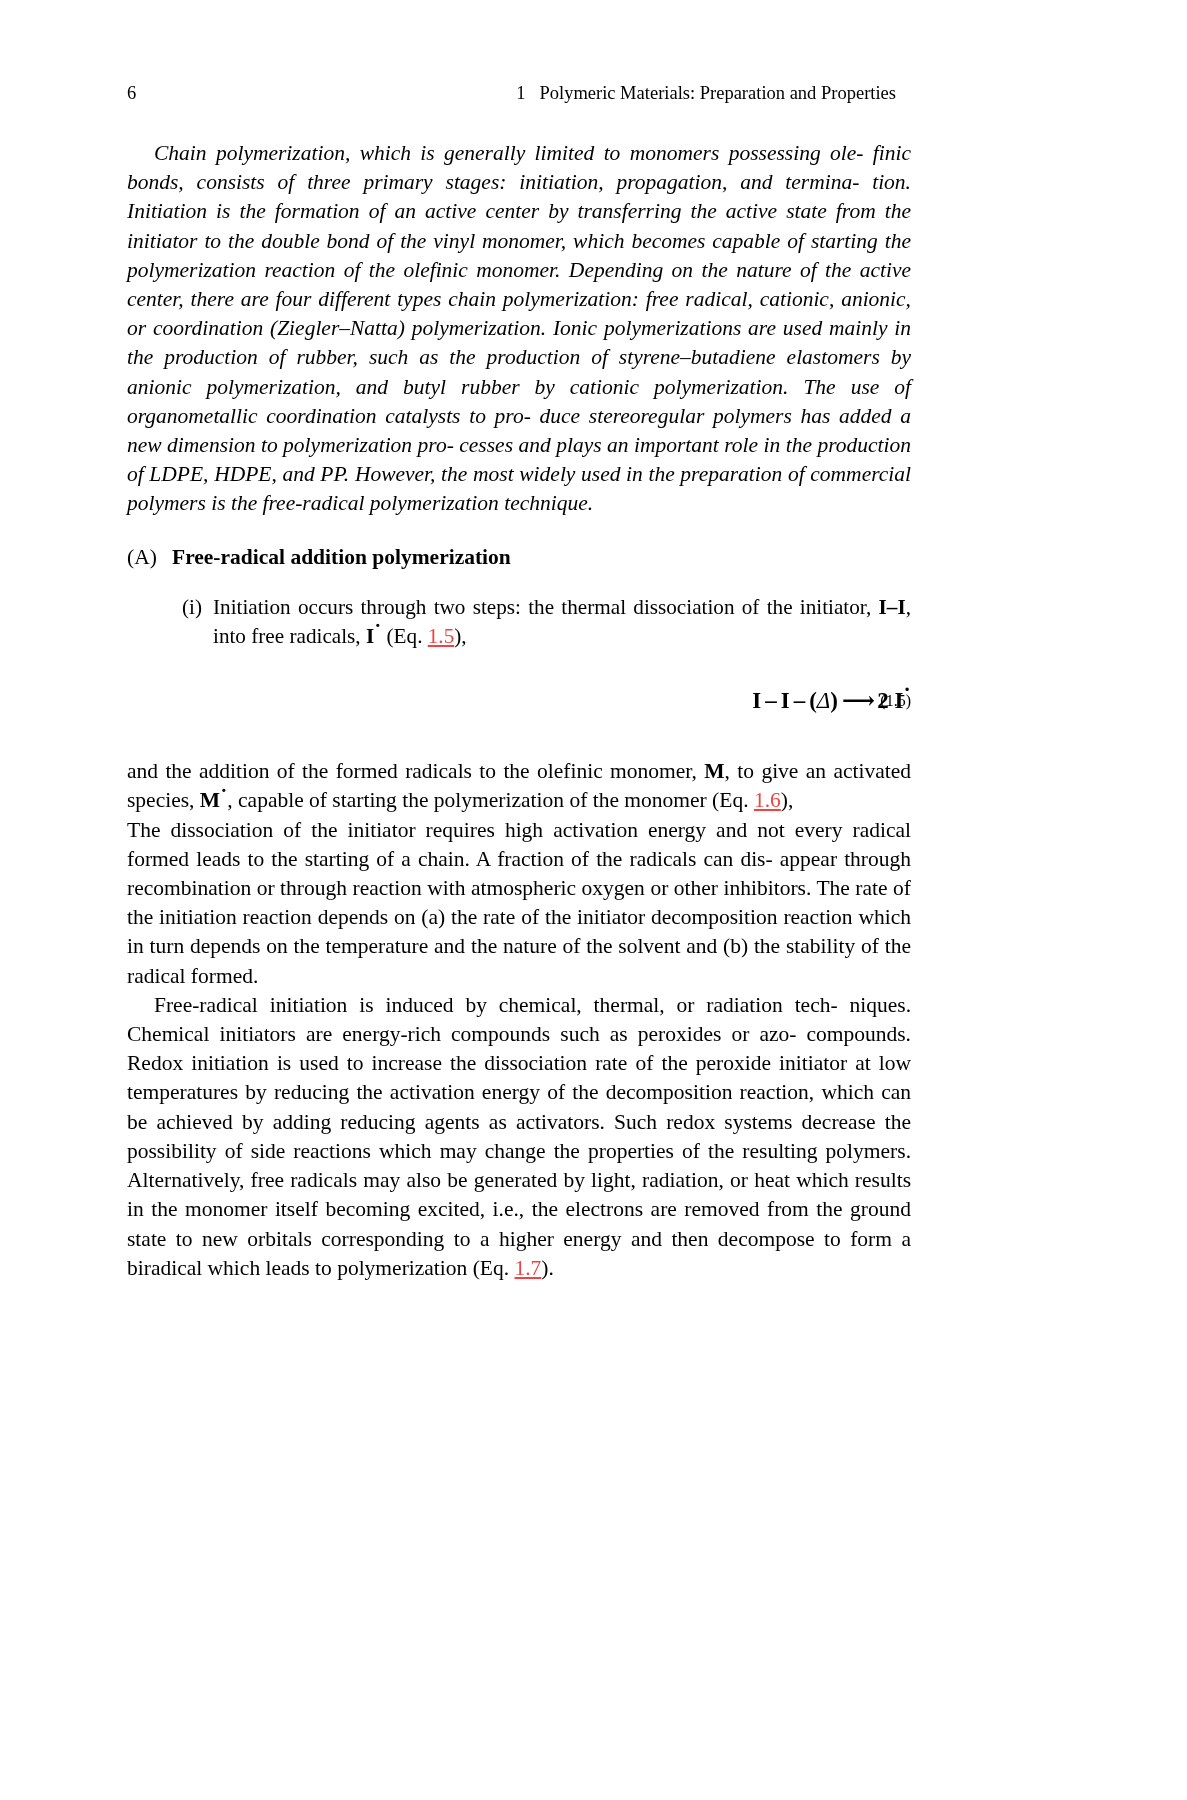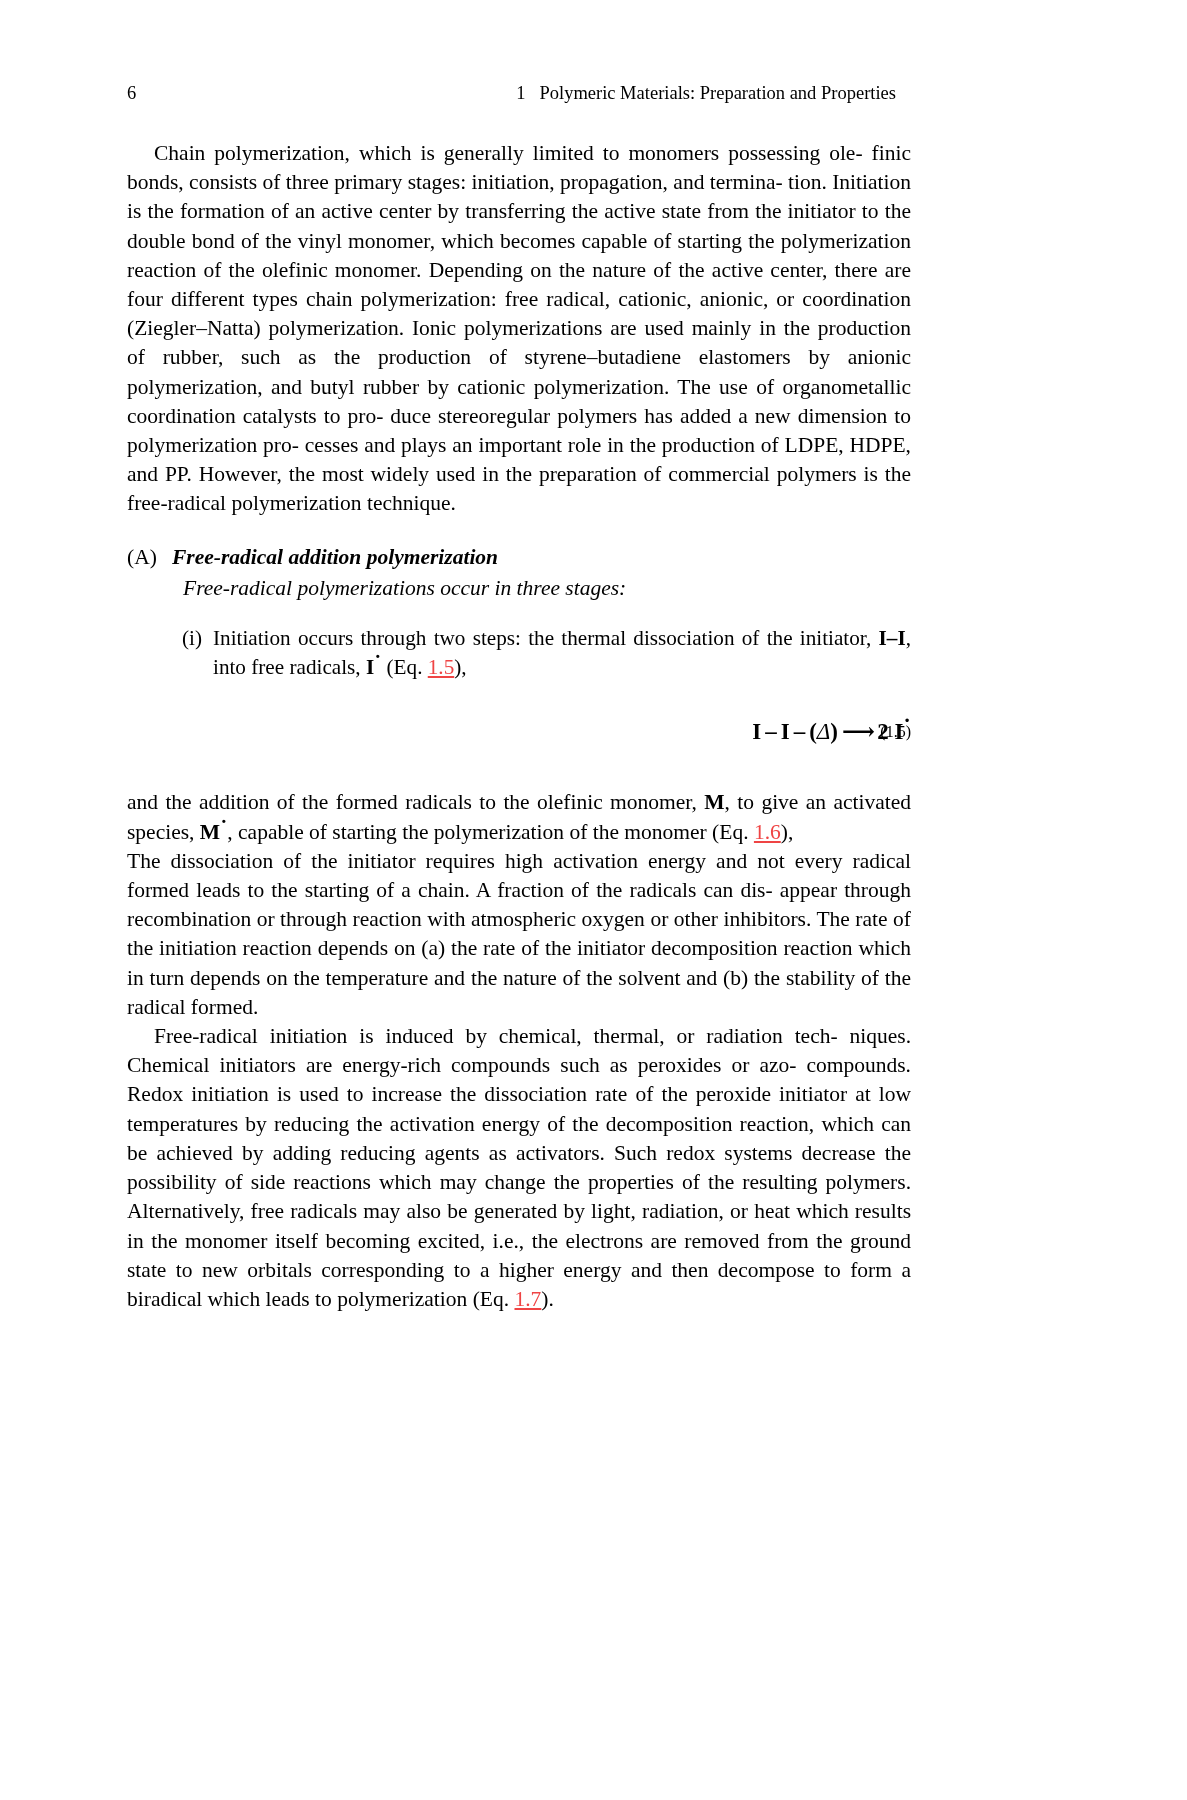--- a/index.html
+++ b/index.html
@@ -53,41 +53,41 @@
     font-size: 21.5px;
     line-height: 29.2px;
     text-align: justify;
     text-justify: inter-word;
     -webkit-hyphens: none;
     hyphens: none;
   }
   p.first {
     margin-top: 31px;
     text-indent: 27px;
+    font-style: italic;
   }
   p.cont {
     margin-top: 0;
   }
   p.indentnew {
     text-indent: 27px;
   }
   
   .item-A {
     display: flex;
     margin-top: 24px;
     font-size: 21.5px;
     line-height: 29.2px;
   }
   .item-A .marker {
     flex: 0 0 auto;
     width: 45px;
   }
   .item-A .body-col {
     flex: 1 1 auto;
-    font-style: italic;
   }
   .item-A .heading {
     font-weight: bold;
   }
   .item-A .subline {
     margin-top: 2px;
     padding-left: 11px;
   }
   
   .item-i {
@@ -183,21 +183,20 @@
       <span>duce stereoregular polymers has added a new dimension to polymerization pro-</span>
       <span>cesses and plays an important role in the production of LDPE, HDPE, and PP.</span>
       <span>However, the most widely used in the preparation of commercial polymers is the</span>
       <span>free-radical polymerization technique.</span>
     </p>
 
     <div class="item-A">
       <span class="marker">(A)</span>
       <div class="body-col">
         <div class="heading">Free-radical addition polymerization</div>
-        <div class="subline">Free-radical polymerizations occur in three stages:</div>
       </div>
     </div>
 
     <div class="item-i">
       <span class="marker">(i)</span>
       <div class="body-col"><span>Initiation occurs through two steps: the thermal dissociation of the initiator,</span>
         <span class="mb">I–I</span><span>, into free radicals, </span><span class="radical">I</span><span> (Eq. </span><a class="xref" href="#">1.5</a><span>),</span></div>
     </div>
 
     <div class="equation">

